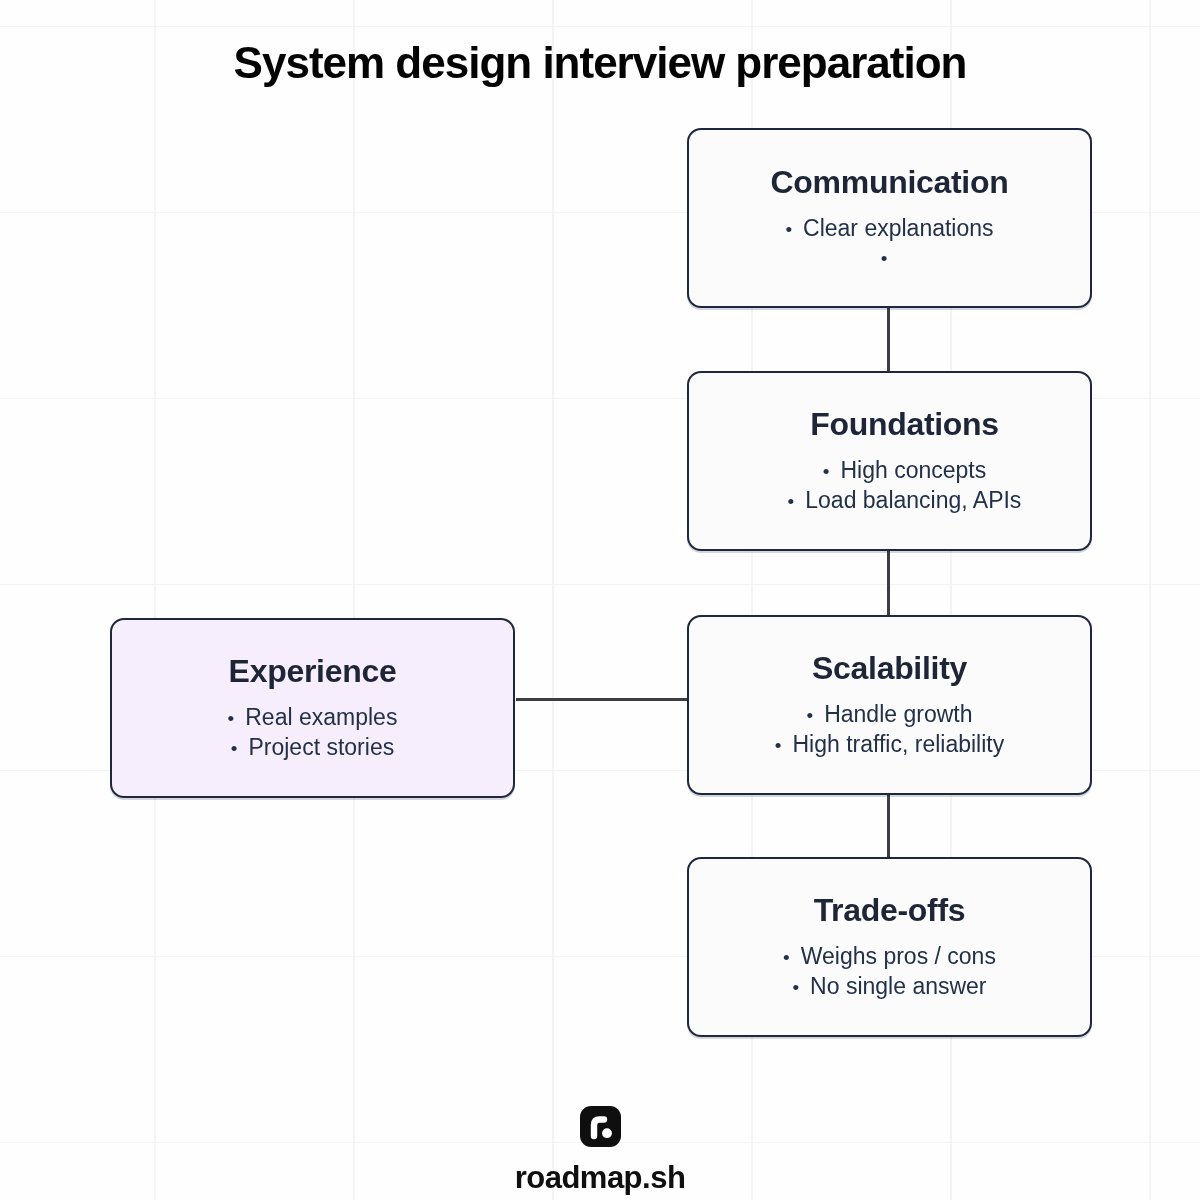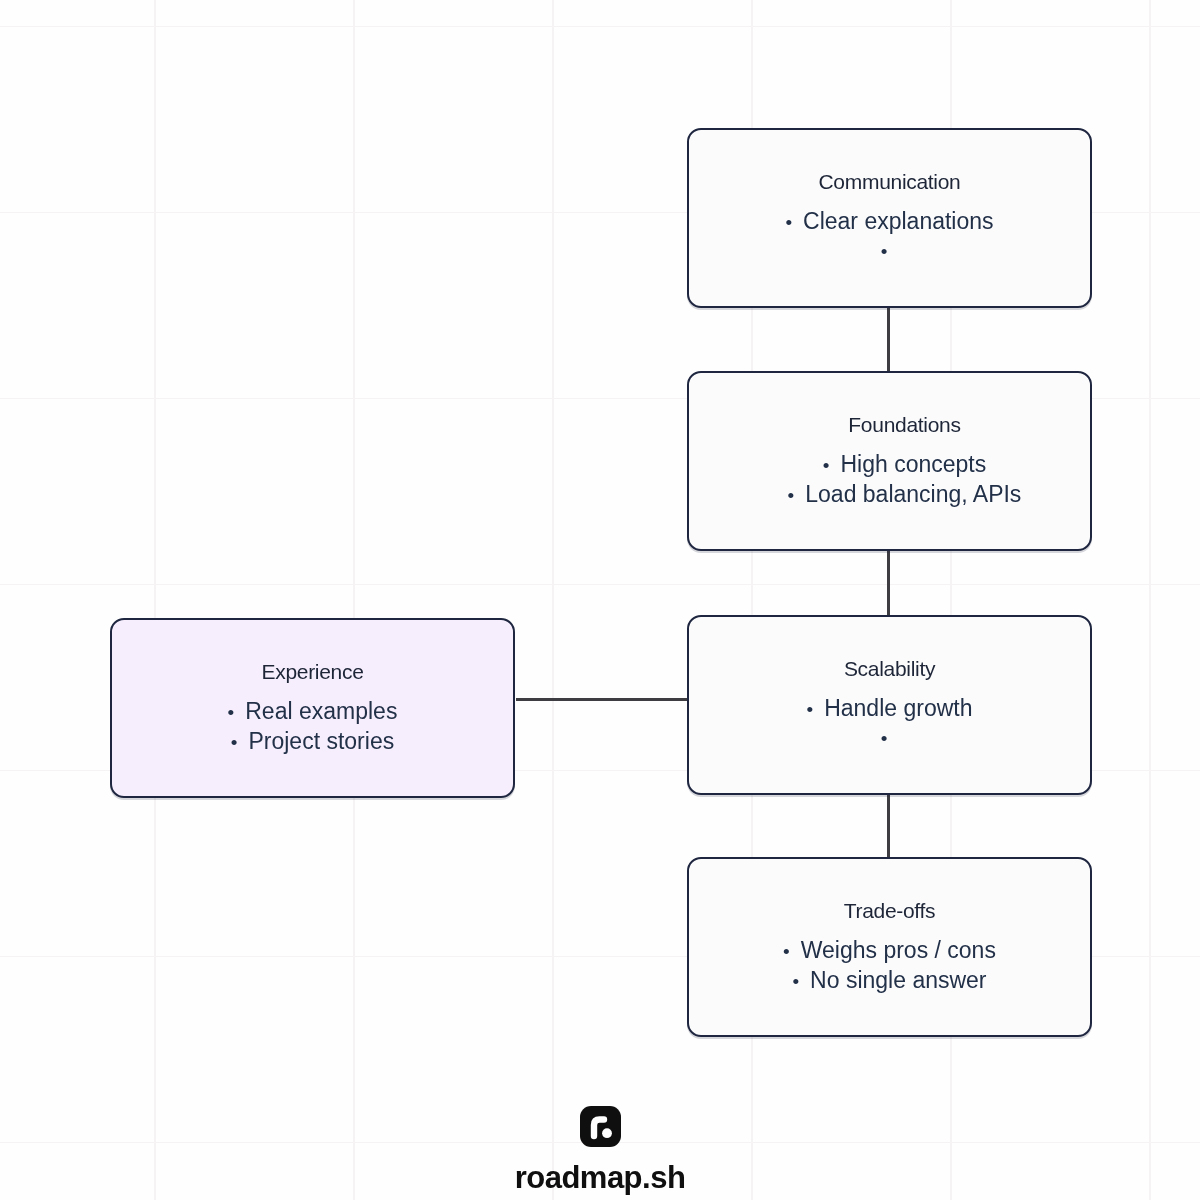--- a/index.html
+++ b/index.html
@@ -49,22 +49,22 @@
     box-shadow:0 2px 0 rgba(30,35,60,0.18);
     display:flex;
     flex-direction:column;
     align-items:center;
     justify-content:center;
     text-align:center;
     padding:10px 18px;
   }
   .node.highlight{background:var(--highlight-fill);}
   .node-title{
-    font-size:21px;
-    font-weight:400;
+    font-size:32px;
+    font-weight:700;
     color:var(--heading-text);
     letter-spacing:-0.3px;
     margin-bottom:13px;
   }
   .bullet-line{
     display:flex;
     align-items:baseline;
     justify-content:center;
     font-size:23px;
     line-height:29px;
@@ -102,20 +102,21 @@
     font-weight:700;
     letter-spacing:-0.5px;
     color:var(--brand-black);
   }
 </style>
 </head>
 <body>
 
 <div id="canvas">
 
+  <h1 class="diagram-title">System design interview preparation</h1>
 
   <div class="edge v" id="edge-communication-foundations"></div>
   <div class="edge v" id="edge-foundations-scalability"></div>
   <div class="edge v" id="edge-scalability-tradeoffs"></div>
   <div class="edge h" id="edge-experience-scalability"></div>
 
   <div class="node" id="node-communication">
     <div class="node-title">Communication</div>
     <div class="bullet-line">
       <span class="bullet-marker">•</span>
@@ -139,20 +140,21 @@
   </div>
 
   <div class="node" id="node-scalability">
     <div class="node-title">Scalability</div>
     <div class="bullet-line">
       <span class="bullet-marker">•</span>
       <span>Handle growth</span>
     </div>
     <div class="bullet-line">
       <span class="bullet-marker">•</span>
+      <span>High traffic, reliability</span>
     </div>
   </div>
 
   <div class="node" id="node-tradeoffs">
     <div class="node-title">Trade-offs</div>
     <div class="bullet-line">
       <span class="bullet-marker">•</span>
       <span>Weighs pros / cons</span>
     </div>
     <div class="bullet-line">

